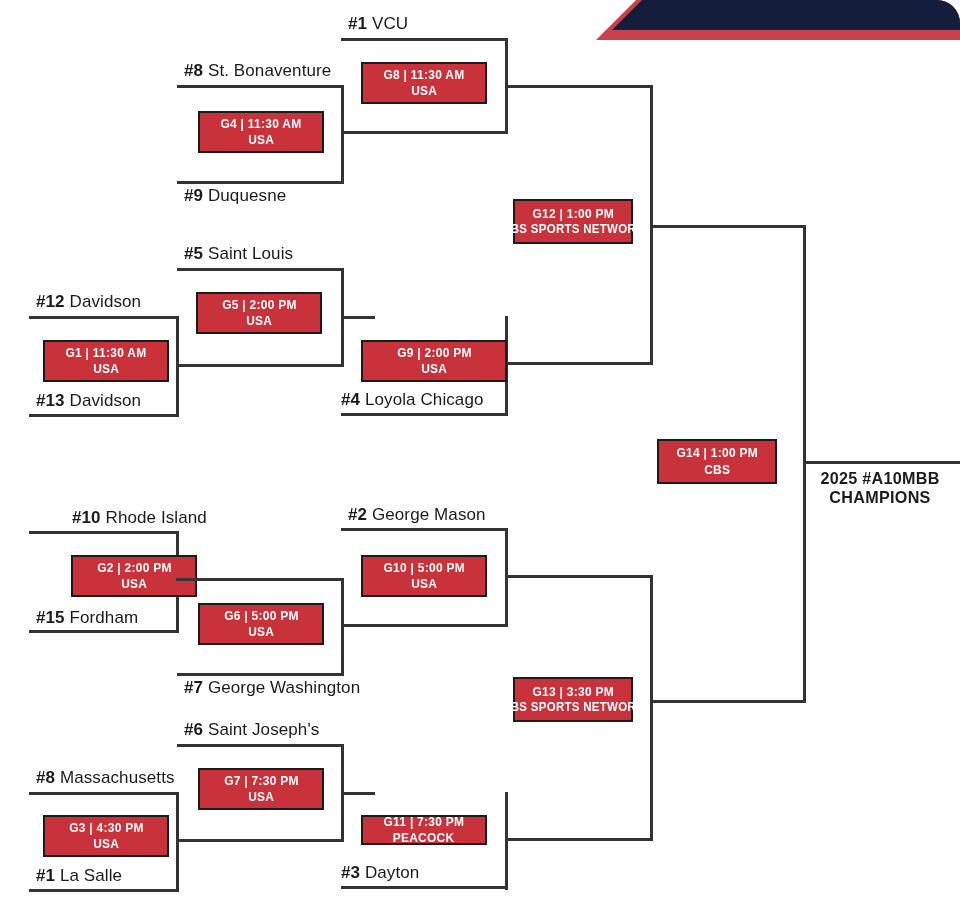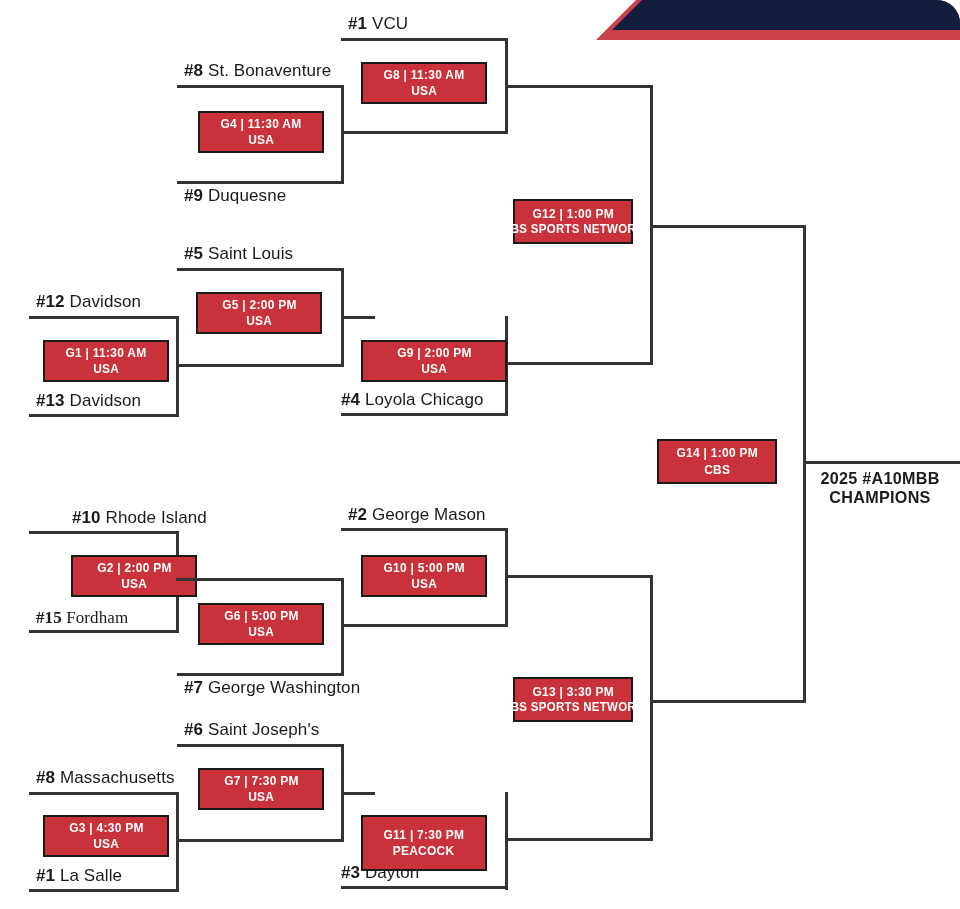--- a/index.html
+++ b/index.html
@@ -182,21 +182,21 @@
     <div class="g-top">G12 | 1:00 PM</div>
     <div class="g-net">CBS SPORTS NETWORK</div>
   </div>
 
   <div class="team" style="left:36px; top:508px;margin-left:36px;">
     <span class="seed">#10 </span>
     <span>Rhode Island</span>
   </div>
   <div class="ln lnh" style="left:29px; top:531px; width:150px;"></div>
 
-  <div class="team" style="left:36px; top:608px;font-family:Liberation Serif, serif;">
+  <div class="team" style="left:36px; top:608px;">
     <span class="seed">#15 </span>
     <span>Fordham</span>
   </div>
   <div class="ln lnh" style="left:29px; top:630px; width:150px;"></div>
 
   <div class="ln lnv" style="left:176px; top:531px; height:102px;"></div>
   <div class="game" style="left:43px; top:555px; width:126px; height:42px;margin-left:28px;">
     <div class="g-top">G2 | 2:00 PM</div>
     <div class="g-net">USA</div>
   </div>
@@ -266,21 +266,21 @@
 
   <div class="team" style="left:341px; top:863px;">
     <span class="seed">#3 </span>
     <span>Dayton</span>
   </div>
   <div class="ln lnh" style="left:341px; top:886px; width:167px;"></div>
 
   <div class="ln lnv" style="left:505px; top:792px; height:98px;"></div>
   <div class="ln lnh" style="left:505px; top:838px; width:148px;"></div>
 
-  <div class="game" style="left:361px; top:815px; width:126px; height:56px;">
+  <div class="game" style="left:361px; top:815px; width:126px; height:30px;">
     <div class="g-top">G11 | 7:30 PM</div>
     <div class="g-net">PEACOCK</div>
   </div>
 
   <div class="ln lnv" style="left:650px; top:575px; height:266px;"></div>
   <div class="ln lnh" style="left:650px; top:700px; width:156px;"></div>
 
   <div class="game wide" style="left:513px; top:677px; width:120px; height:45px;">
     <div class="g-top">G13 | 3:30 PM</div>
     <div class="g-net">CBS SPORTS NETWORK</div>

